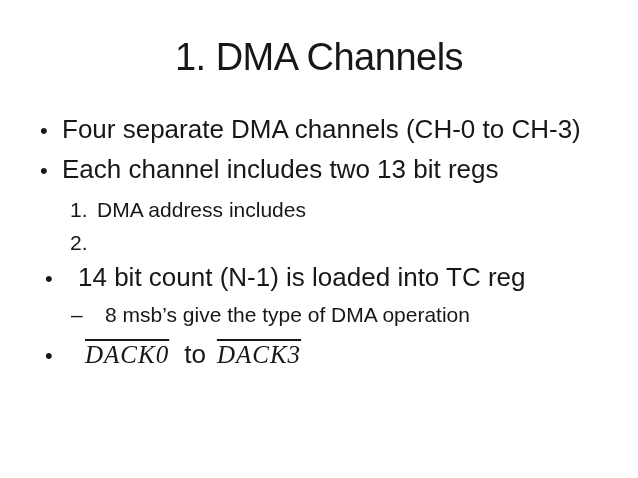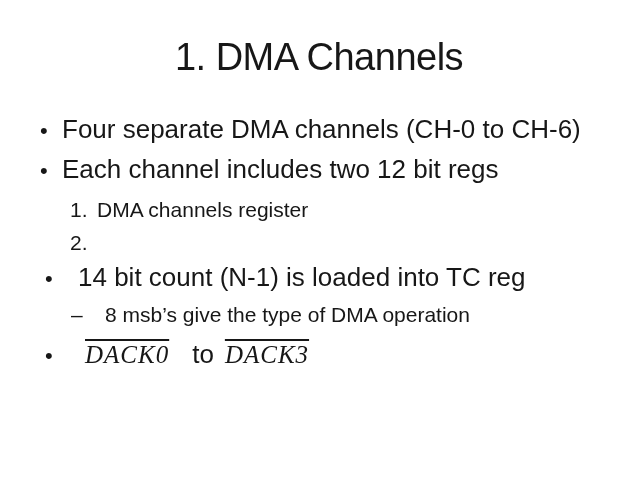--- a/index.html
+++ b/index.html
@@ -57,42 +57,42 @@
   
   .math{
     font-family:Liberation Serif, serif;
     font-style:italic;
     font-size:25px;
     letter-spacing:1px;
     text-decoration:overline;
     text-decoration-thickness:1.5px;
   }
   .sig1{margin-left:5px;}
-  .conn{margin:0 11px 0 23px;}
+  .conn{margin:0 11px 0 15px;}
 </style>
 </head>
 <body>
 
 <div class="slide">
 
   <h1 class="title">1. DMA Channels</h1>
 
   <div class="line lvl1 l1">
     <span class="marker">•</span>
-    <span class="text">Four separate DMA channels (CH-0 to CH-6)</span>
+    <span class="text">Four separate DMA channels (CH-0 to CH-3)</span>
   </div>
 
   <div class="line lvl1 l2">
     <span class="marker">•</span>
-    <span class="text">Each channel includes two 12 bit regs</span>
+    <span class="text">Each channel includes two 13 bit regs</span>
   </div>
 
   <div class="line lvl2 l3">
     <span class="marker">1.</span>
-    <span class="text">DMA channels register</span>
+    <span class="text">DMA address includes</span>
   </div>
 
   <div class="line lvl2 l4">
     <span class="marker">2.</span>
   </div>
 
   <div class="line lvl1 l5">
     <span class="marker">•</span>
     <span class="text">14 bit count (N-1) is loaded into TC reg</span>
   </div>

